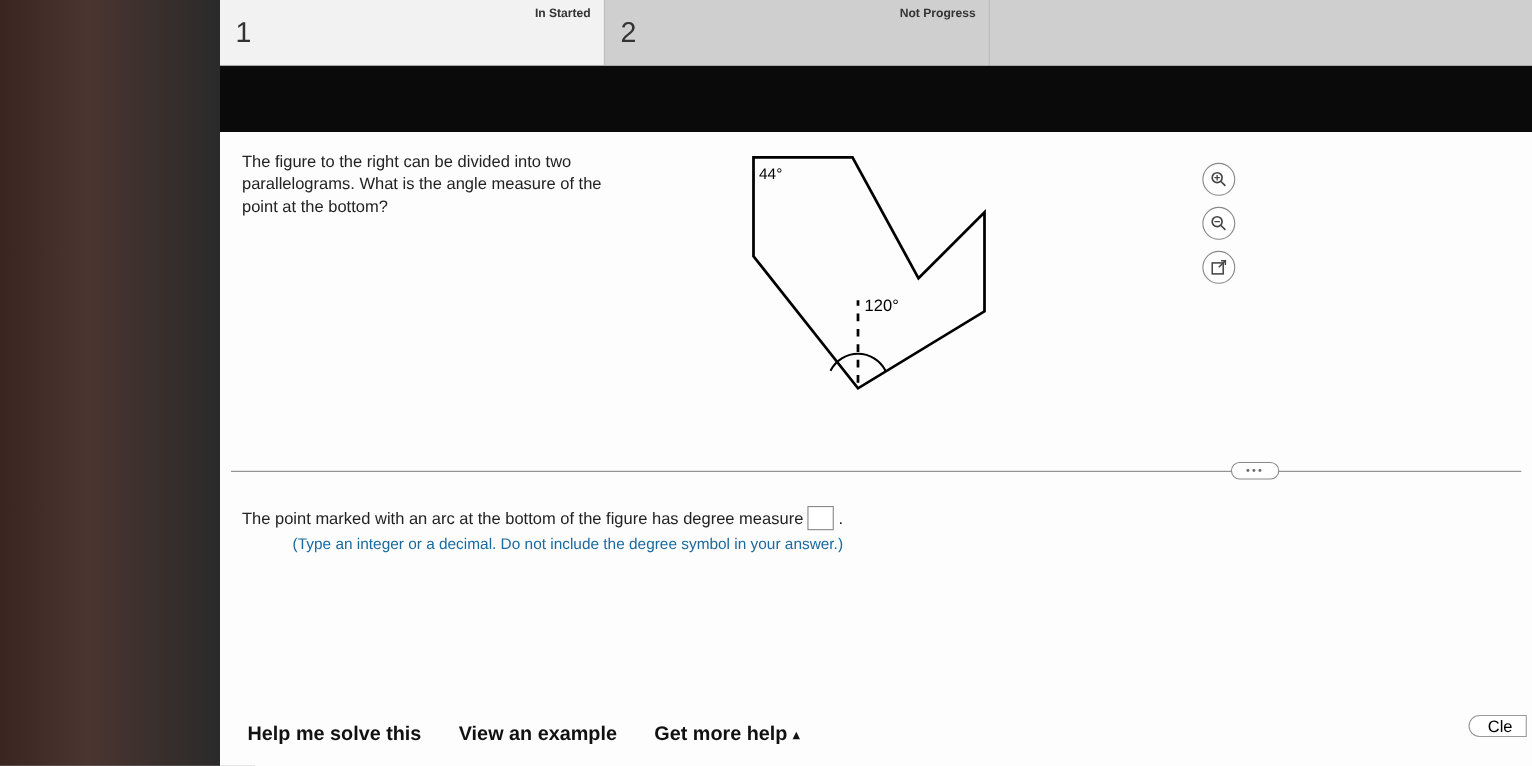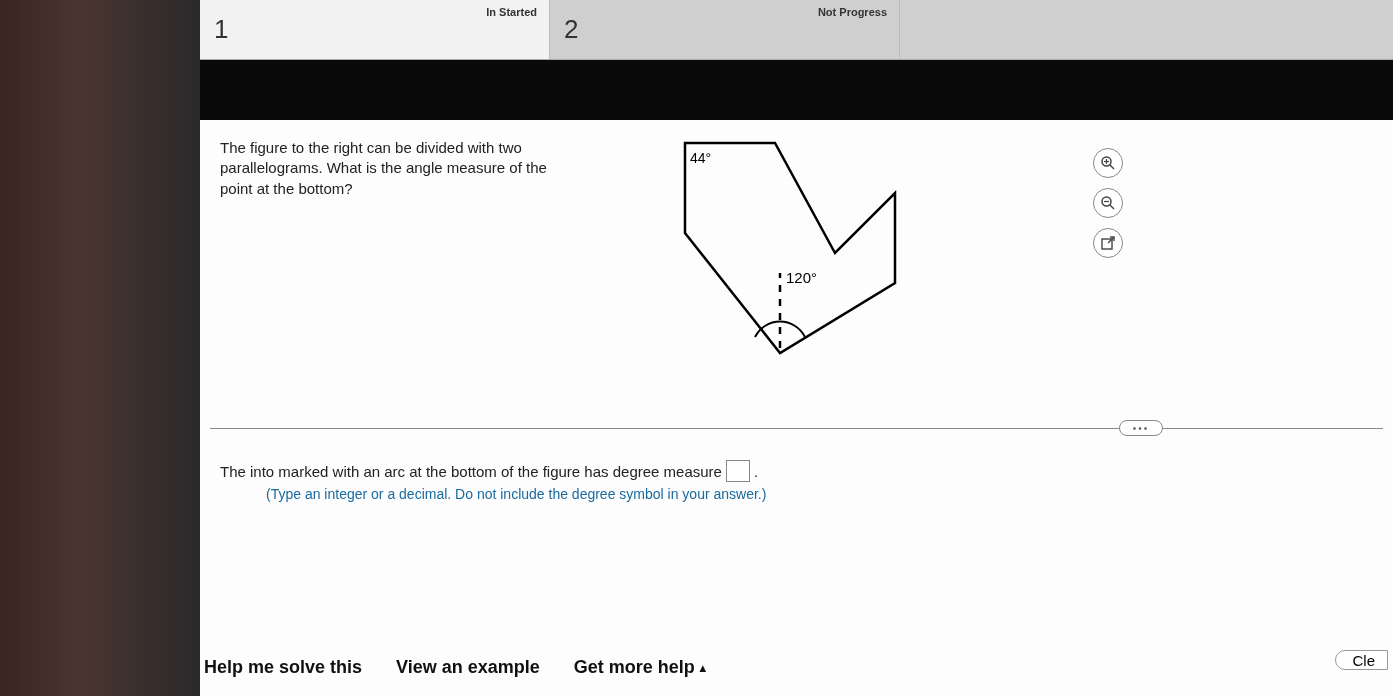--- a/index.html
+++ b/index.html
@@ -131,21 +131,21 @@
     vertical-align: middle;
   }
   .hint {
     font-size: 14px;
     color: #1a6aa0;
     margin-top: 4px;
     margin-left: 46px;
   }
   .footer {
     position: absolute;
-    left: 4px;
+    left: 25px;
     bottom: 18px;
     right: 10px;
     display:flex;
     align-items: center;
   }
   .footer-link {
     font-size: 18px;
     font-weight: bold;
     color: #111;
     margin-right: 34px;
@@ -184,21 +184,21 @@
       <span class="status">Not Progress</span>
     </div>
     <div class="tab inactive" style="min-width:auto; flex:1; border-right:none;"></div>
   </div>
 
   <div class="black-bar"></div>
 
   <div class="content">
 
     <div class="question-area">
-      <div class="q-text">The figure to the right can be divided with two parallelograms. What is the angle measure of the point at the bottom?</div>
+      <div class="q-text">The figure to the right can be divided into two parallelograms. What is the angle measure of the point at the bottom?</div>
 
       <svg class="figure" viewBox="0 0 280 250">
         <polygon points="45,10 135,10 195,120 255,60 255,150 140,220 45,100" fill="none" stroke="#000" stroke-width="2.5"></polygon>
         <line x1="140" y1="215" x2="140" y2="140" stroke="#000" stroke-width="2.5" stroke-dasharray="7,7"></line>
         <path d="M 115 204 A 28 28 0 0 1 165 204" fill="none" stroke="#000" stroke-width="2"></path>
         <text x="50" y="30" font-size="14">44°</text>
         <text x="146" y="150" font-size="15">120°</text>
       </svg>
 
       <div class="tool-icons">
@@ -225,21 +225,21 @@
             </svg>
         </div>
       </div>
     </div>
 
     <div class="divider"></div>
     <div class="pill">•••</div>
 
     <div class="answer-area">
       <div class="answer-line">
-        <span>The into marked with an arc at the bottom of the figure has degree measure</span>
+        <span>The point marked with an arc at the bottom of the figure has degree measure</span>
         <input class="answer-box" value="" style="">
         <span>.</span>
       </div>
       <div class="hint">(Type an integer or a decimal. Do not include the degree symbol in your answer.)</div>
     </div>
 
     <div class="footer">
       <span class="footer-link">Help me solve this</span>
       <span class="footer-link">View an example</span>
       <span class="footer-link">

